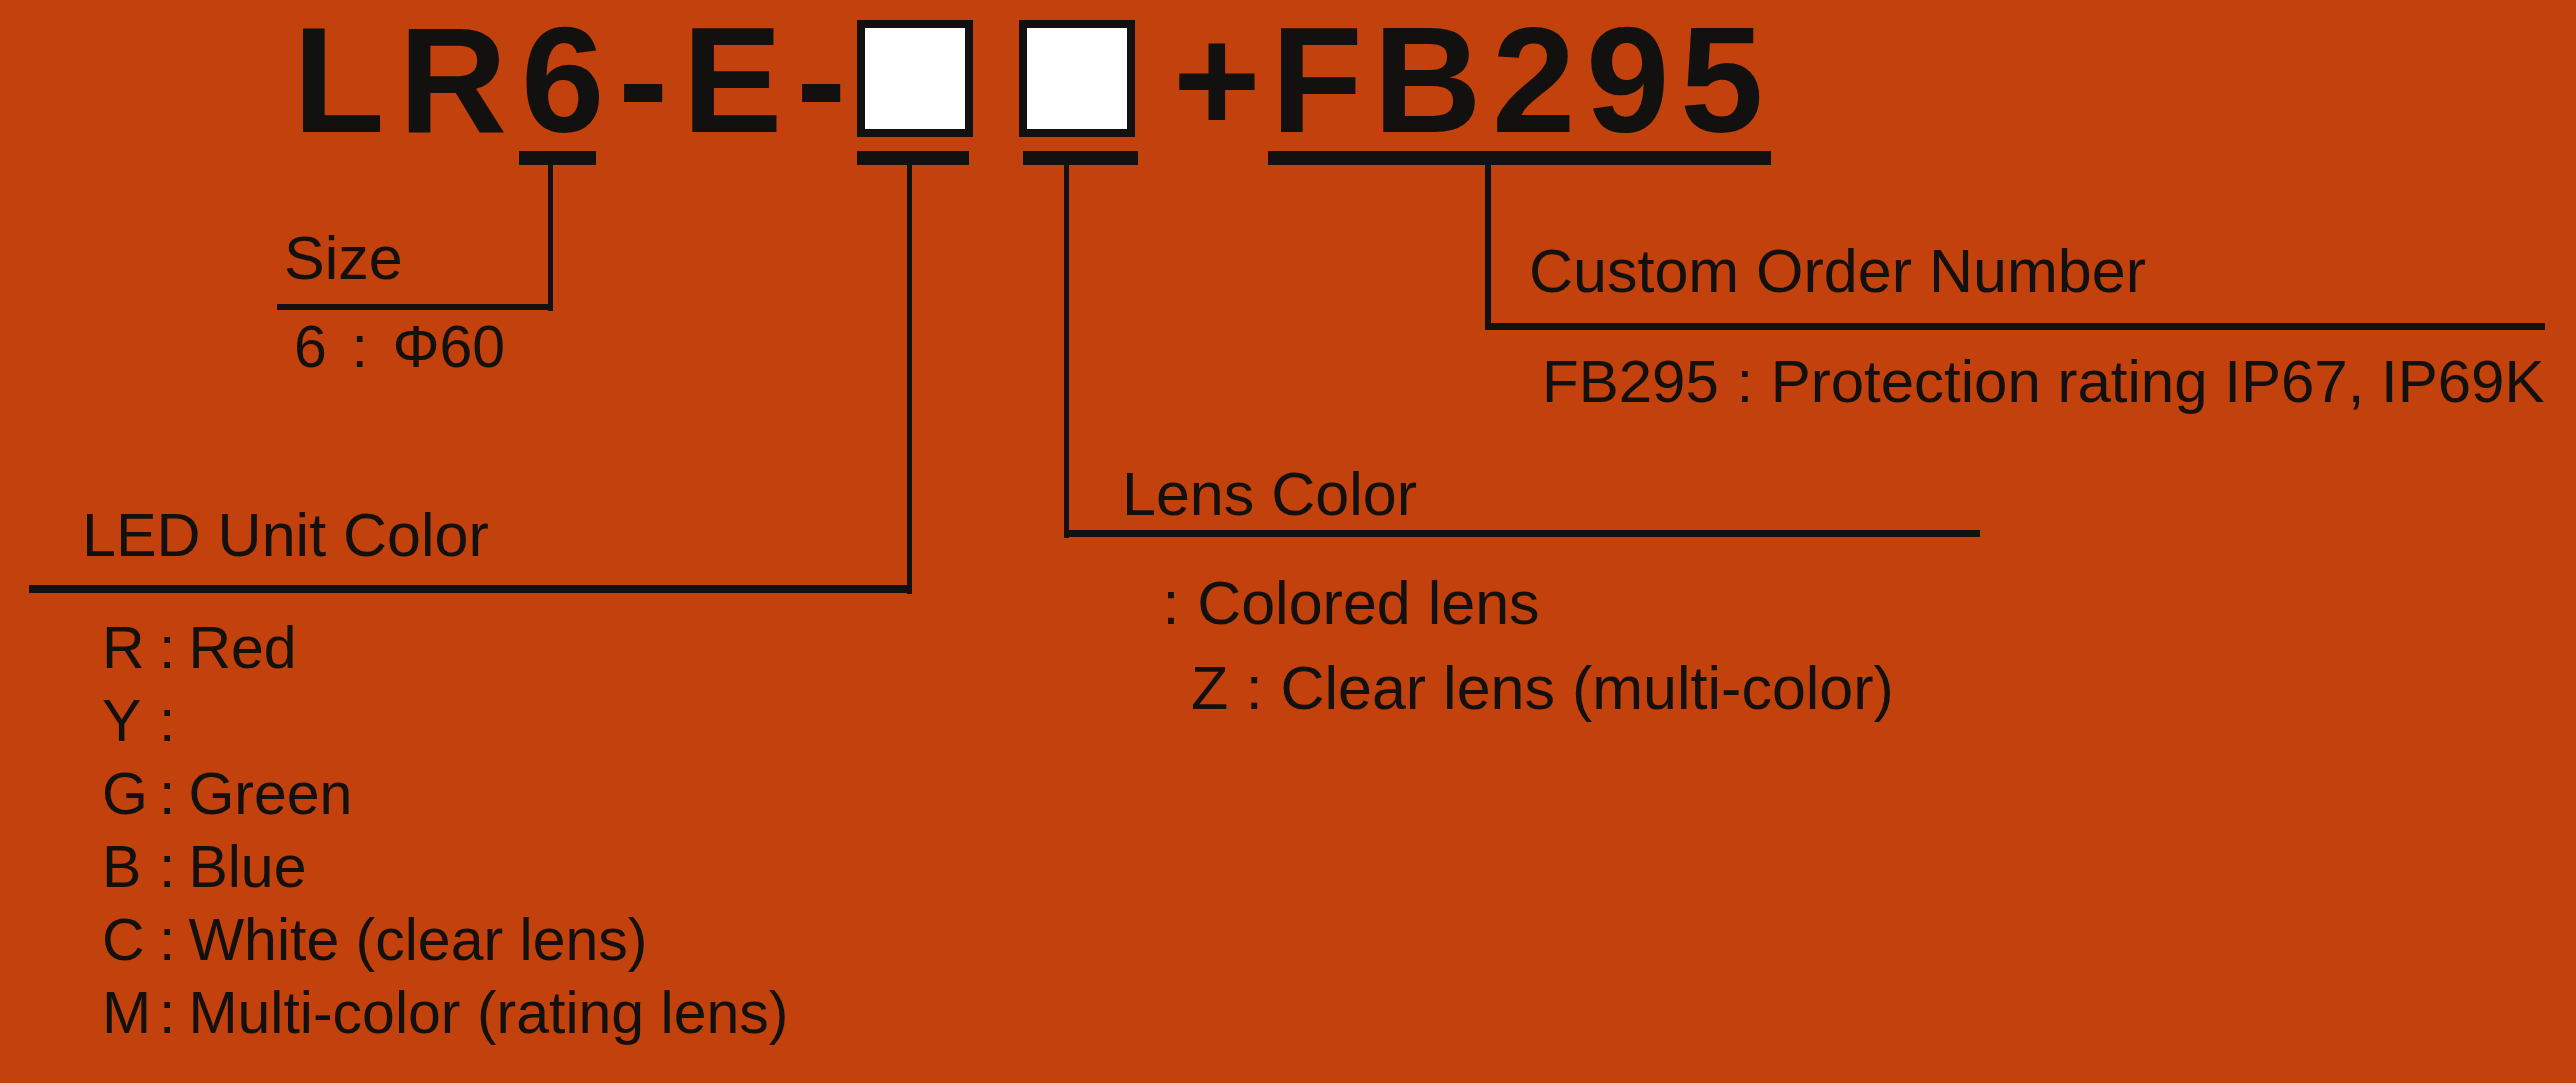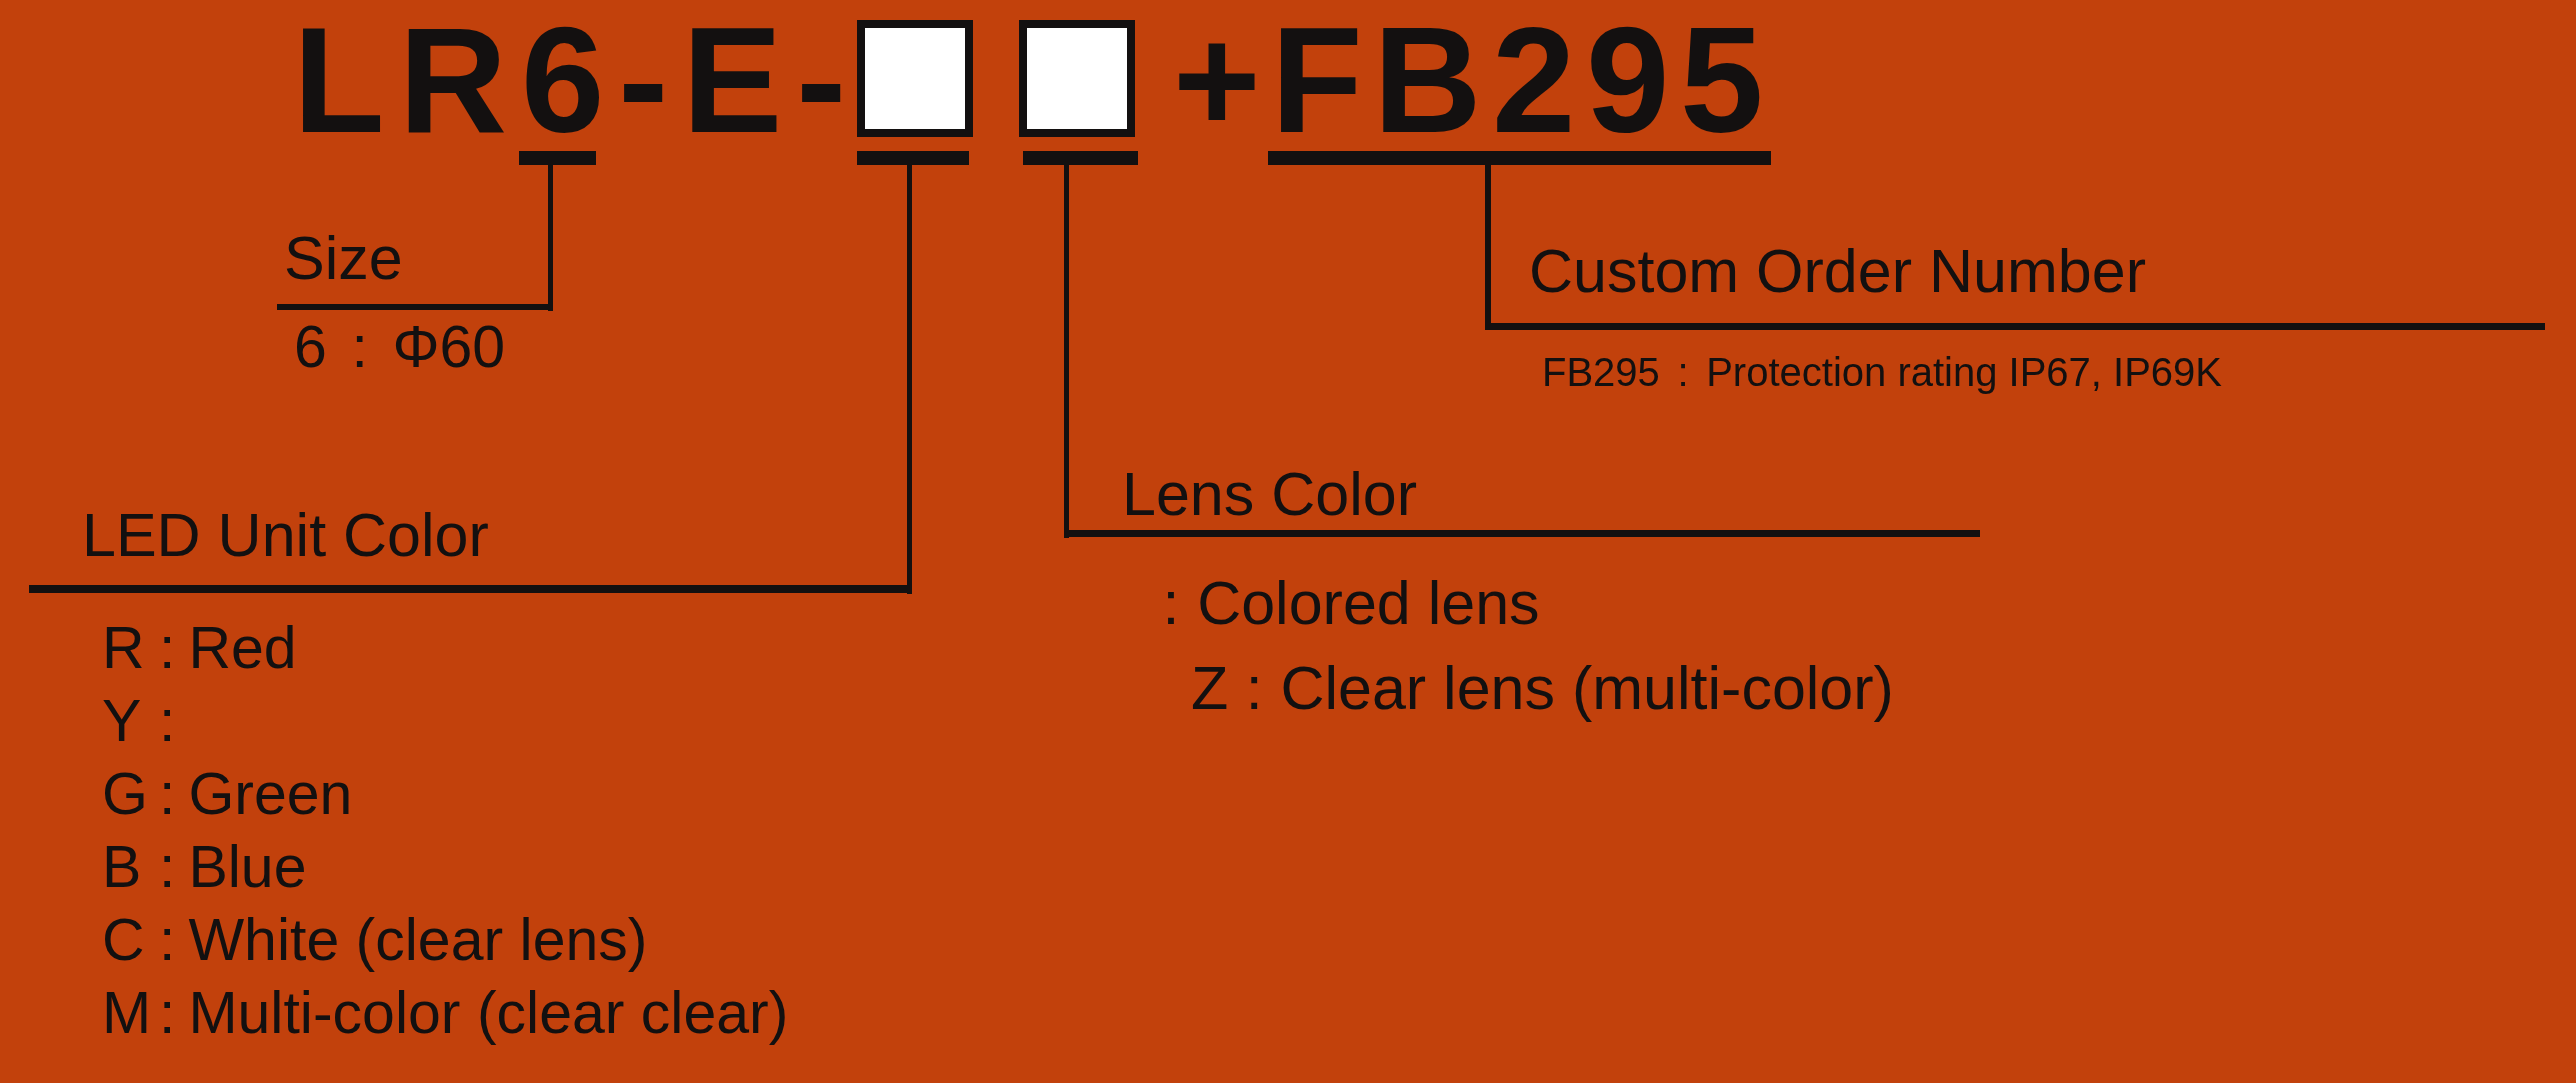--- a/index.html
+++ b/index.html
@@ -63,21 +63,21 @@
   #list-size{left:294px;top:318px;font-size:59px;}
   #list-size .row{line-height:1;}
   #list-size .sep{margin:0 24.6px;}
   #list-led{left:102px;top:612px;font-size:59px;}
   #list-led .row{line-height:73px;height:73px;}
   #list-led .k{width:44px;}
   #list-led .sep{margin:0 13px;}
   #list-lens{left:1145px;top:561px;font-size:61px;}
   #list-lens .row{line-height:85px;height:85px;}
   #list-lens .row:nth-child(2){margin-left:46px;}
-  #list-custom{left:1542px;top:352px;font-size:40px;}
+  #list-custom{left:1542px;top:352px;font-size:60px;}
   #list-custom .row{line-height:1;}
 </style>
 </head>
 <body>
 
 <div class="canvas">
 
   <div class="title" id="title-prefix">LR6-E-</div>
 
   <div class="ph-box" id="ph-box-1"></div>
@@ -102,21 +102,21 @@
     </div>
 
   <div class="heading" id="h-led">LED Unit Color</div>
   <div class="hrule" id="rule-led"></div>
   <div class="list" id="list-led">
       <div class="row"><span class="k">R</span><span class="sep">:</span><span class="v">Red</span></div>
       <div class="row"><span class="k">Y</span><span class="sep">:</span></div>
       <div class="row"><span class="k">G</span><span class="sep">:</span><span class="v">Green</span></div>
       <div class="row"><span class="k">B</span><span class="sep">:</span><span class="v">Blue</span></div>
       <div class="row"><span class="k">C</span><span class="sep">:</span><span class="v">White (clear lens)</span></div>
-      <div class="row"><span class="k">M</span><span class="sep">:</span><span class="v">Multi-color (clear clear)</span></div>
+      <div class="row"><span class="k">M</span><span class="sep">:</span><span class="v">Multi-color (rating lens)</span></div>
     </div>
 
   <div class="heading" id="h-lens">Lens Color</div>
   <div class="hrule" id="rule-lens"></div>
   <div class="list" id="list-lens">
       <div class="row"><span class="sep">:</span><span class="v">Colored lens</span></div>
       <div class="row"><span class="k">Z</span><span class="sep">:</span><span class="v">Clear lens (multi-color)</span></div>
     </div>
 
   <div class="heading" id="h-custom">Custom Order Number</div>

